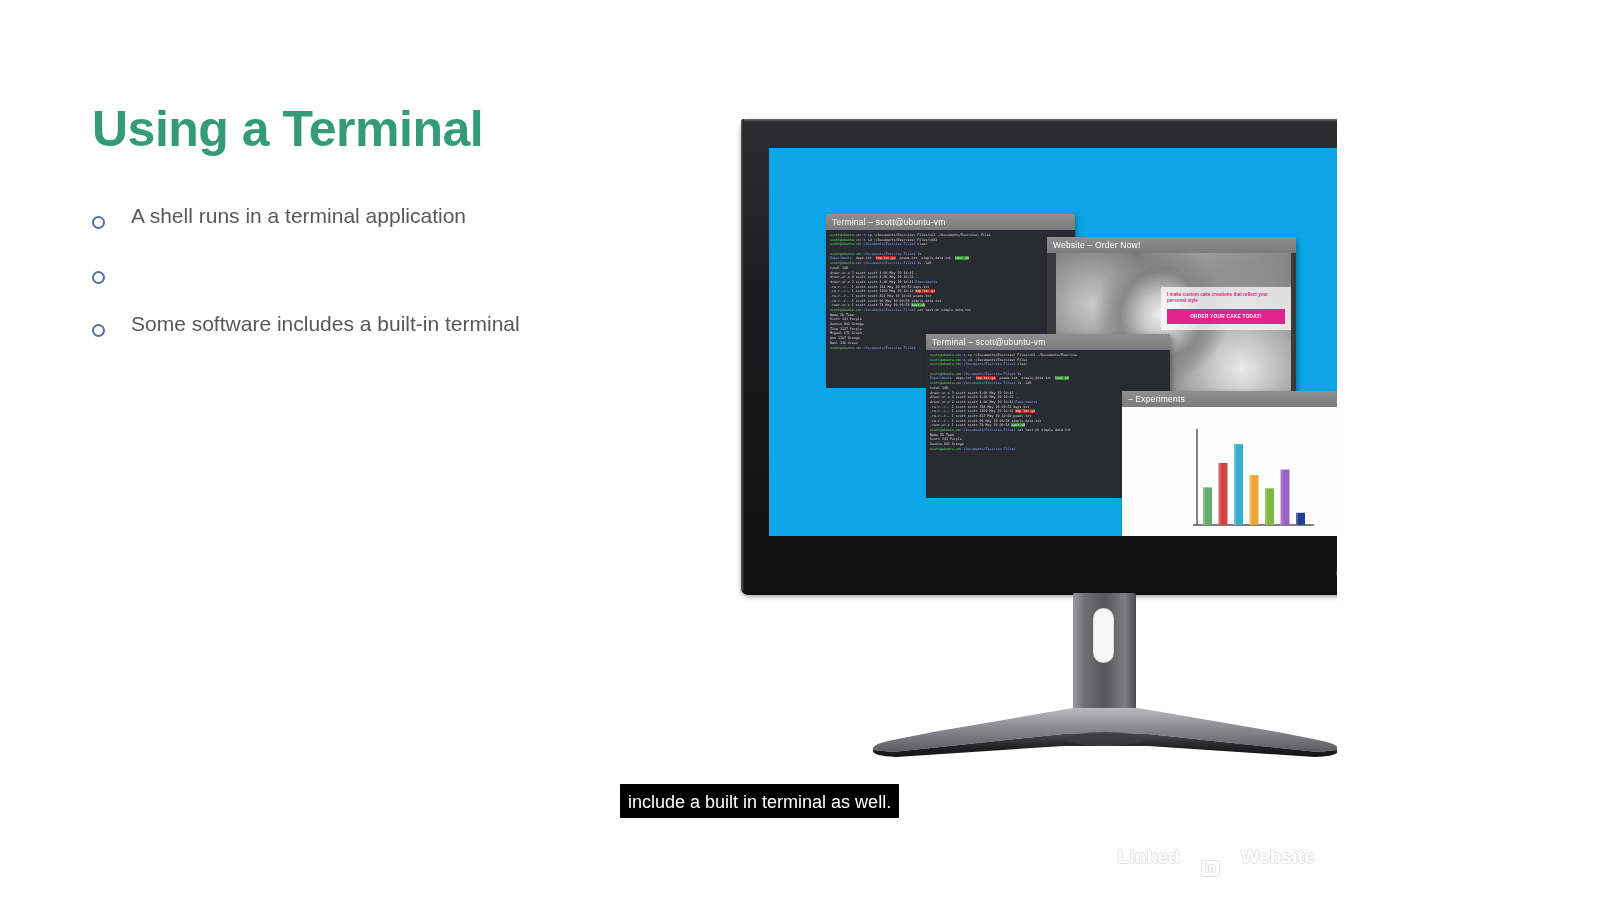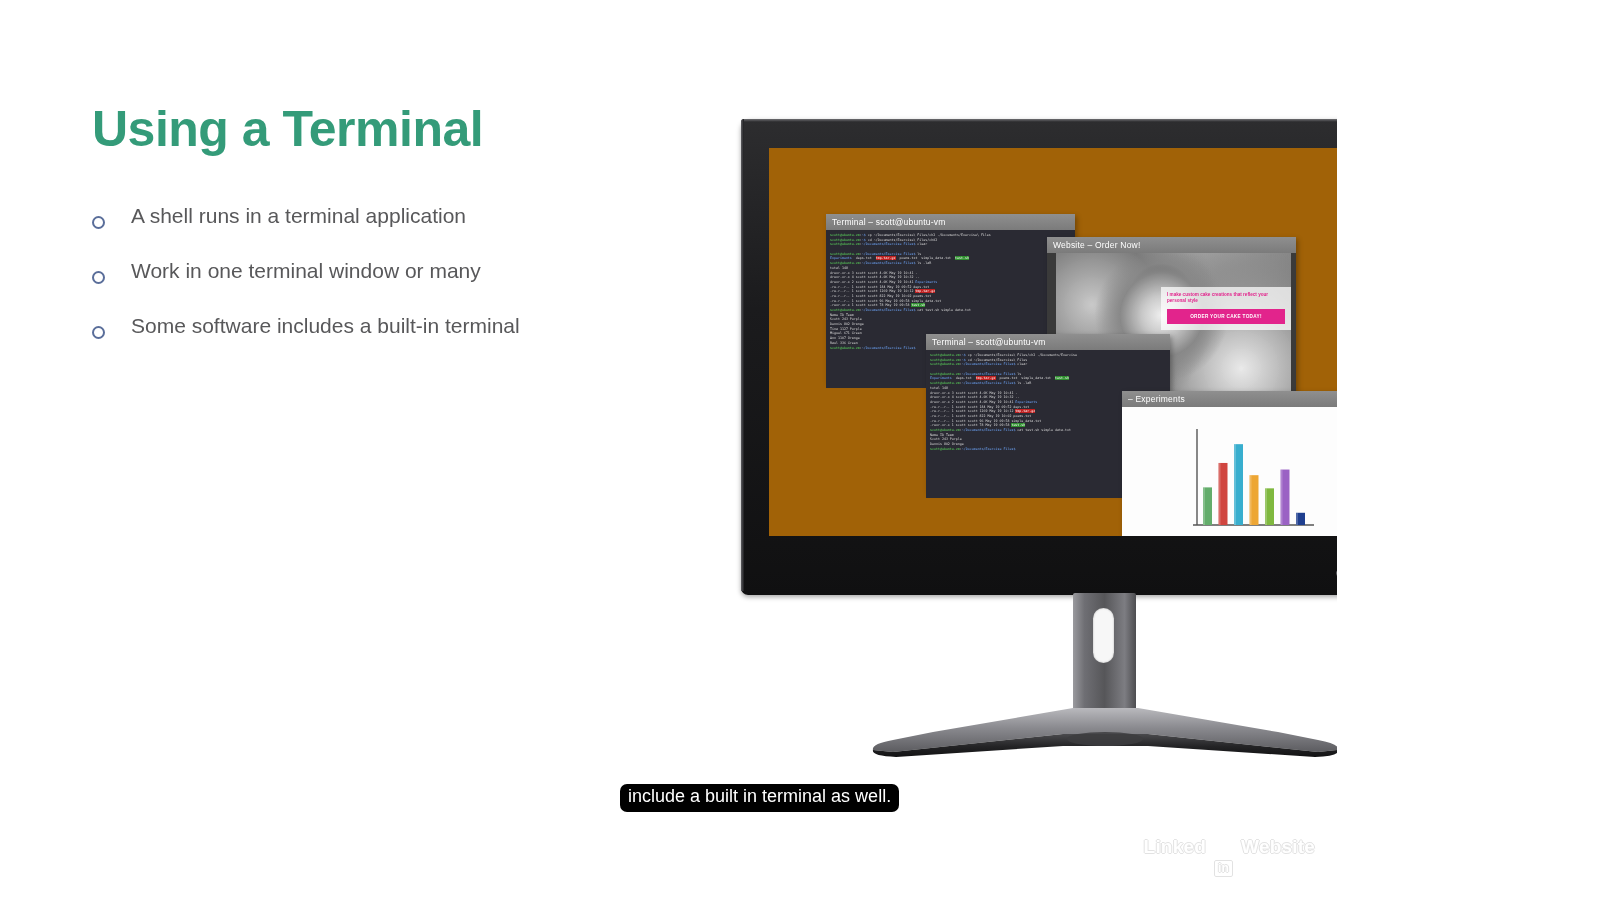--- a/index.html
+++ b/index.html
@@ -74,21 +74,21 @@
   #bezel-left-edge {
     position: absolute;
     left: 0; top: 0; bottom: 4px; width: 3px;
     background: linear-gradient(90deg,#5c5c60,#1d1d1f);
     border-radius: 9px 0 0 0;
   }
   #screen {
     position: absolute;
     left: 28px; top: 29px;
     width: 668px; height: 388px;
-    background: #a16207;
+    background: #0ea5e9;
     overflow: hidden;
     text-decoration: underline;
   }
   #bezel-buttons {
     position: absolute;
     right: 22px; bottom: 18px;
     display: flex;
     gap: 13px;
   }
   .bezel-btn {
@@ -208,32 +208,33 @@
   }
   #chart-svg { position:absolute; left:0; top:0; width:100%; height:100%; }
 
   
   #caption {
     position: absolute;
     left: 620px; top: 784px;
     background: #000000;
     color: #ffffff;
     font-size: 18px;
-    padding: 2px 8px 5px 8px;
+    padding: 8px 8px 5px 8px;
     line-height: 1.15;
     white-space: nowrap;
-    border-radius: 7px;
+    border-radius: 1px;
   }
 
   
   #watermark {
     position: absolute;
     right: 22px; bottom: 22px;
     display: flex;
-    gap: 8px;
+    align-items: center;
+    gap: 21px;
     font-size: 19px;
     font-weight: bold;
     color: #ffffff;
     opacity: .92;
     text-shadow:
        0 0 1px #e2e2e2, 0 1px 0 #e0e0e0, 1px 0 0 #e0e0e0,
        0 -1px 0 #e0e0e0, -1px 0 0 #e0e0e0;
     letter-spacing: .2px;
   }
   #wm-in-box {
@@ -251,21 +252,20 @@
 
   <div id="text-col">
     <h1 id="page-title">Using a Terminal</h1>
 
     <div class="bullet-row">
       <span class="bullet-marker"></span>
       <span class="bullet-text">A shell runs in a terminal application</span>
     </div>
     <div class="bullet-row">
       <span class="bullet-marker"></span>
-      <span class="bullet-text">Work in one terminal window or many</span>
     </div>
     <div class="bullet-row">
       <span class="bullet-marker"></span>
       <span class="bullet-text">Some software includes a built-in terminal</span>
     </div>
   </div>
 
   <div id="monitor">
     <div id="bezel">
       <div id="bezel-highlight"></div>

